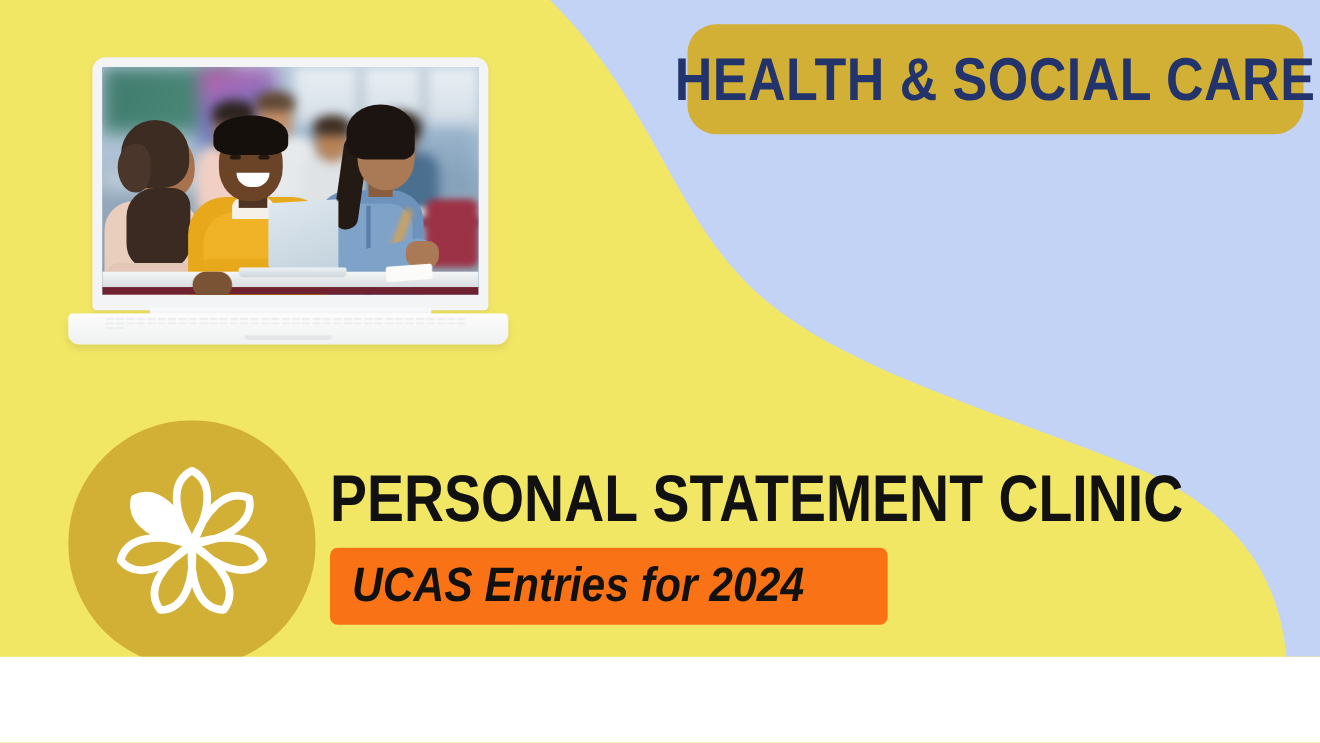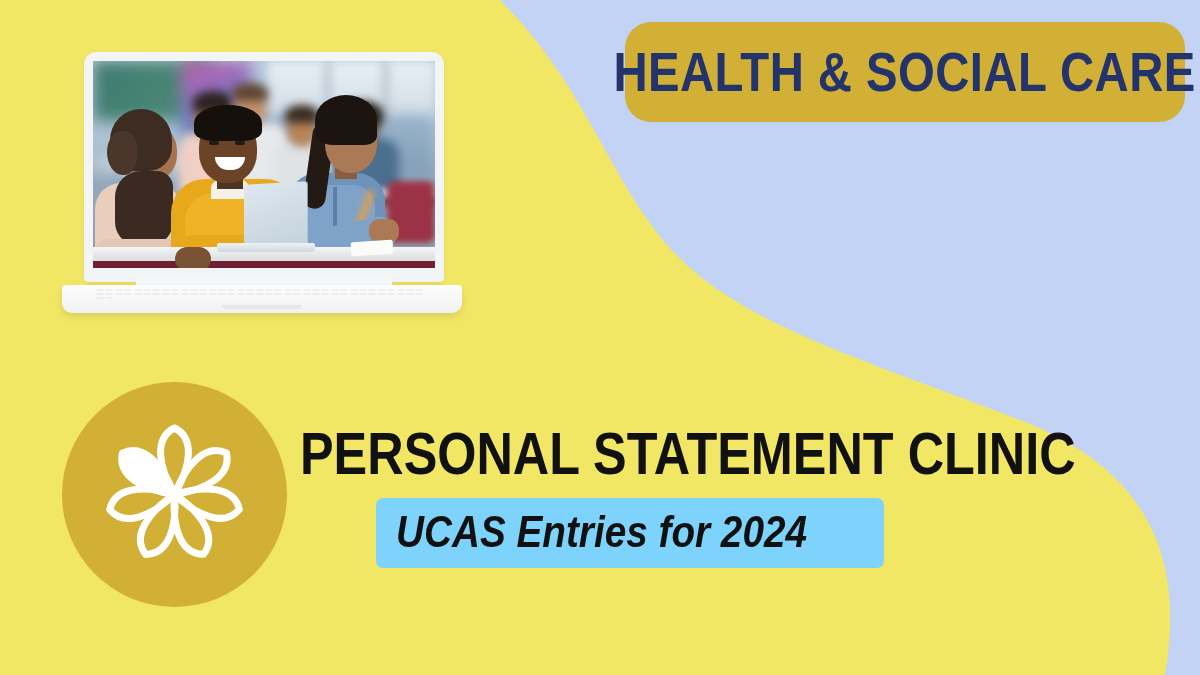--- a/index.html
+++ b/index.html
@@ -8,21 +8,21 @@
     padding: 0;
     background: #ffffff;
   }
   body {
     font-family: "Liberation Sans", sans-serif;
   }
 
   .canvas {
     position: relative;
     width: 1200px;
-    height: 675px;
+    height: 597px;
     overflow: hidden;
     background: #F2E765;
   }
 
   
   .bg-svg {
     position: absolute;
     inset: 0;
     width: 1200px;
     height: 675px;
@@ -265,37 +265,36 @@
     height: 225px;
   }
   .logo svg { display: block; }
 
   
   .headline {
     position: absolute;
     left: 300px;
     top: 424px;
     width: 660px;
-    text-align: center;
   }
   .headline .title {
     color: #111111;
     font-family: "Liberation Sans Narrow", "Liberation Sans", sans-serif;
     font-weight: bold;
     font-size: 60px;
     line-height: 1;
     letter-spacing: 0px;
     white-space: nowrap;
     transform: scaleX(0.84);
     transform-origin: left center;
     margin: 0;
   }
   .subtitle-wrap {
     display: inline-block;
-    background: #7dd3fc;
+    background: #f97316;
     border-radius: 7px;
     padding: 12px 20px 14px 20px;
     margin-top: 14px;
   }
   .subtitle-wrap .subtitle {
     color: #111111;
     font-family: "Liberation Sans Narrow", "Liberation Sans", sans-serif;
     font-weight: bold;
     font-style: italic;
     font-size: 44px;

